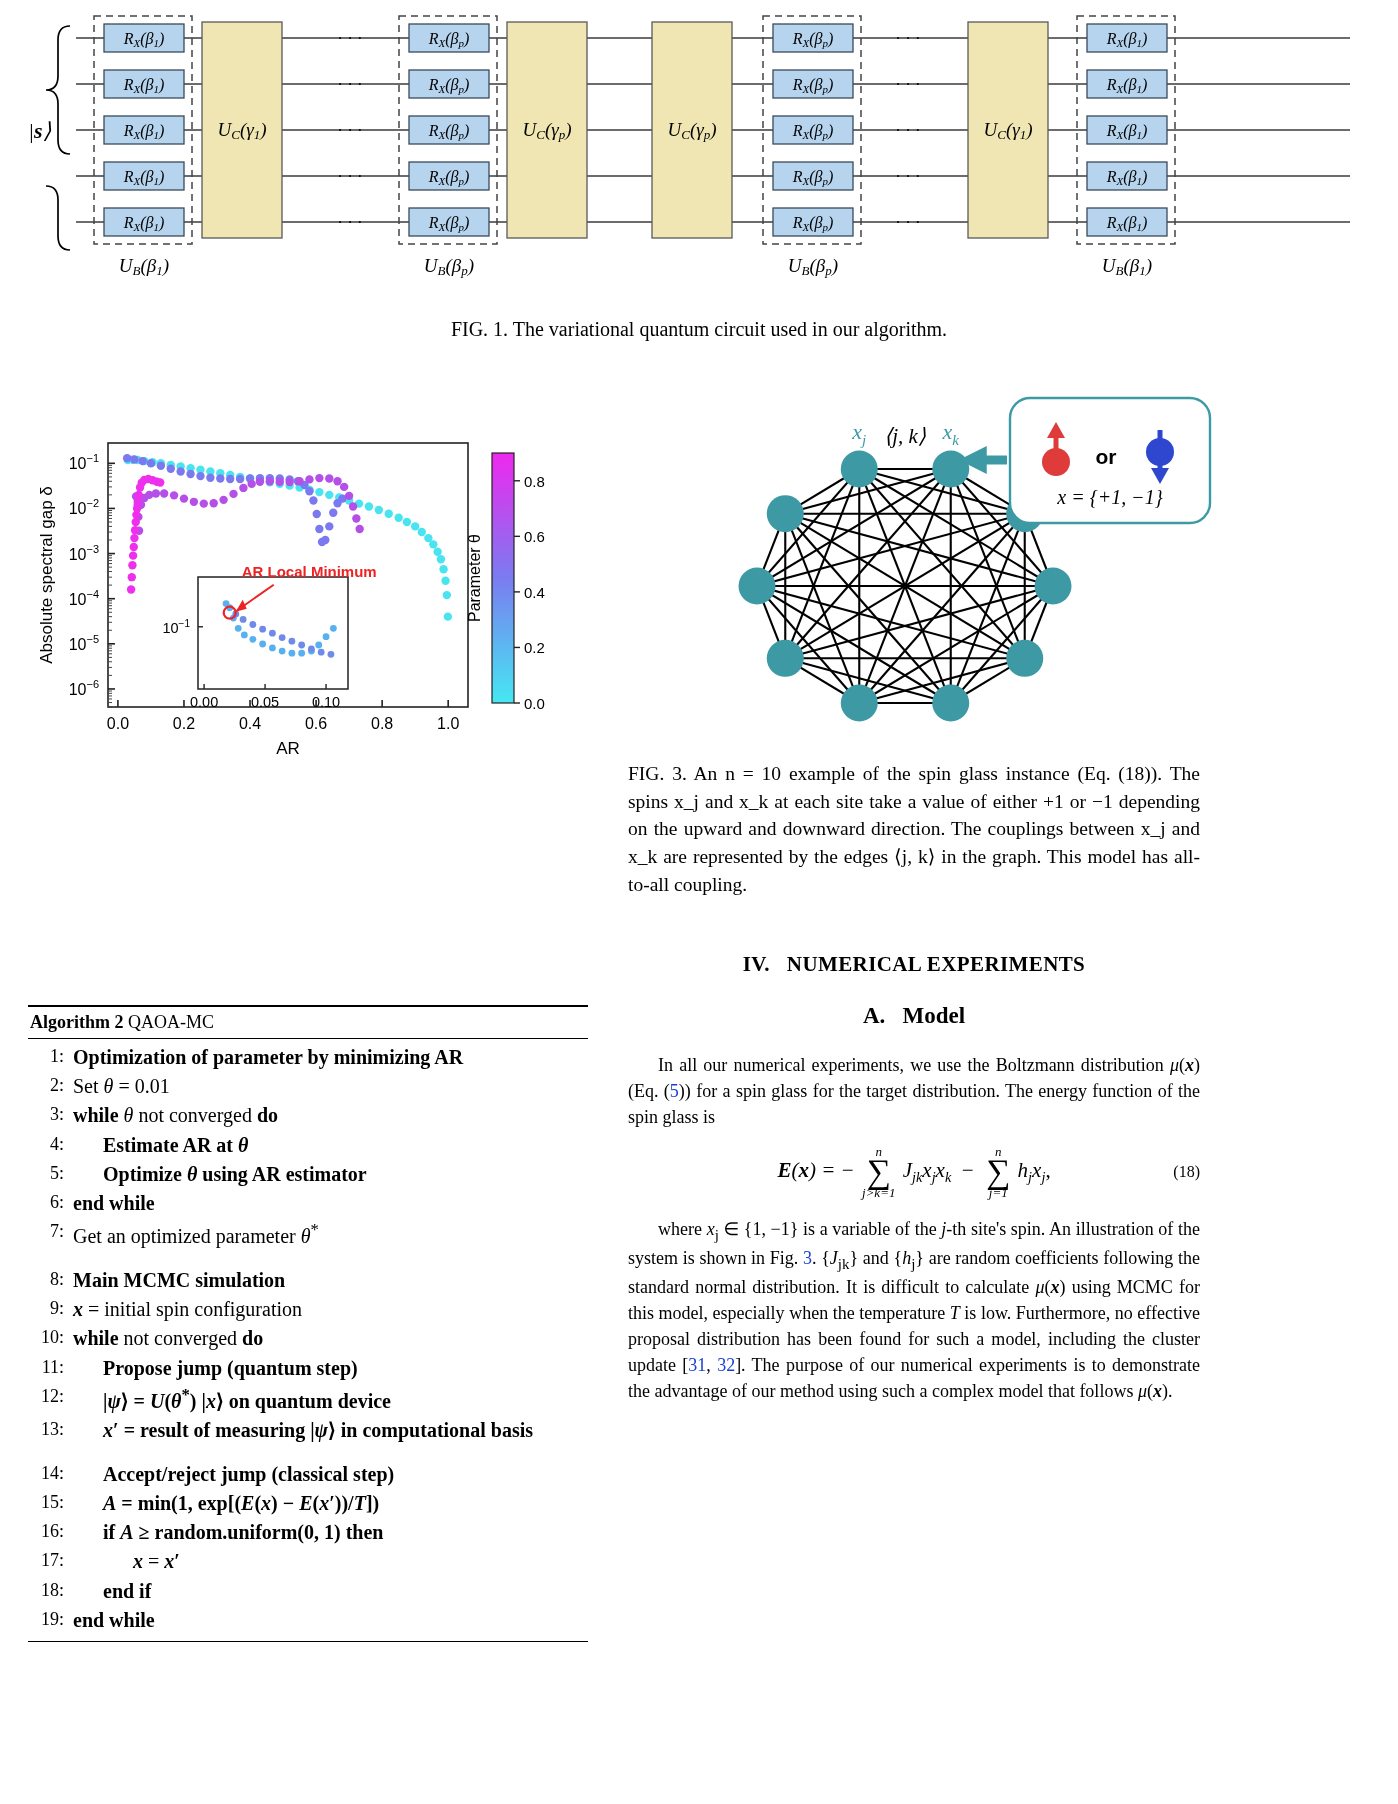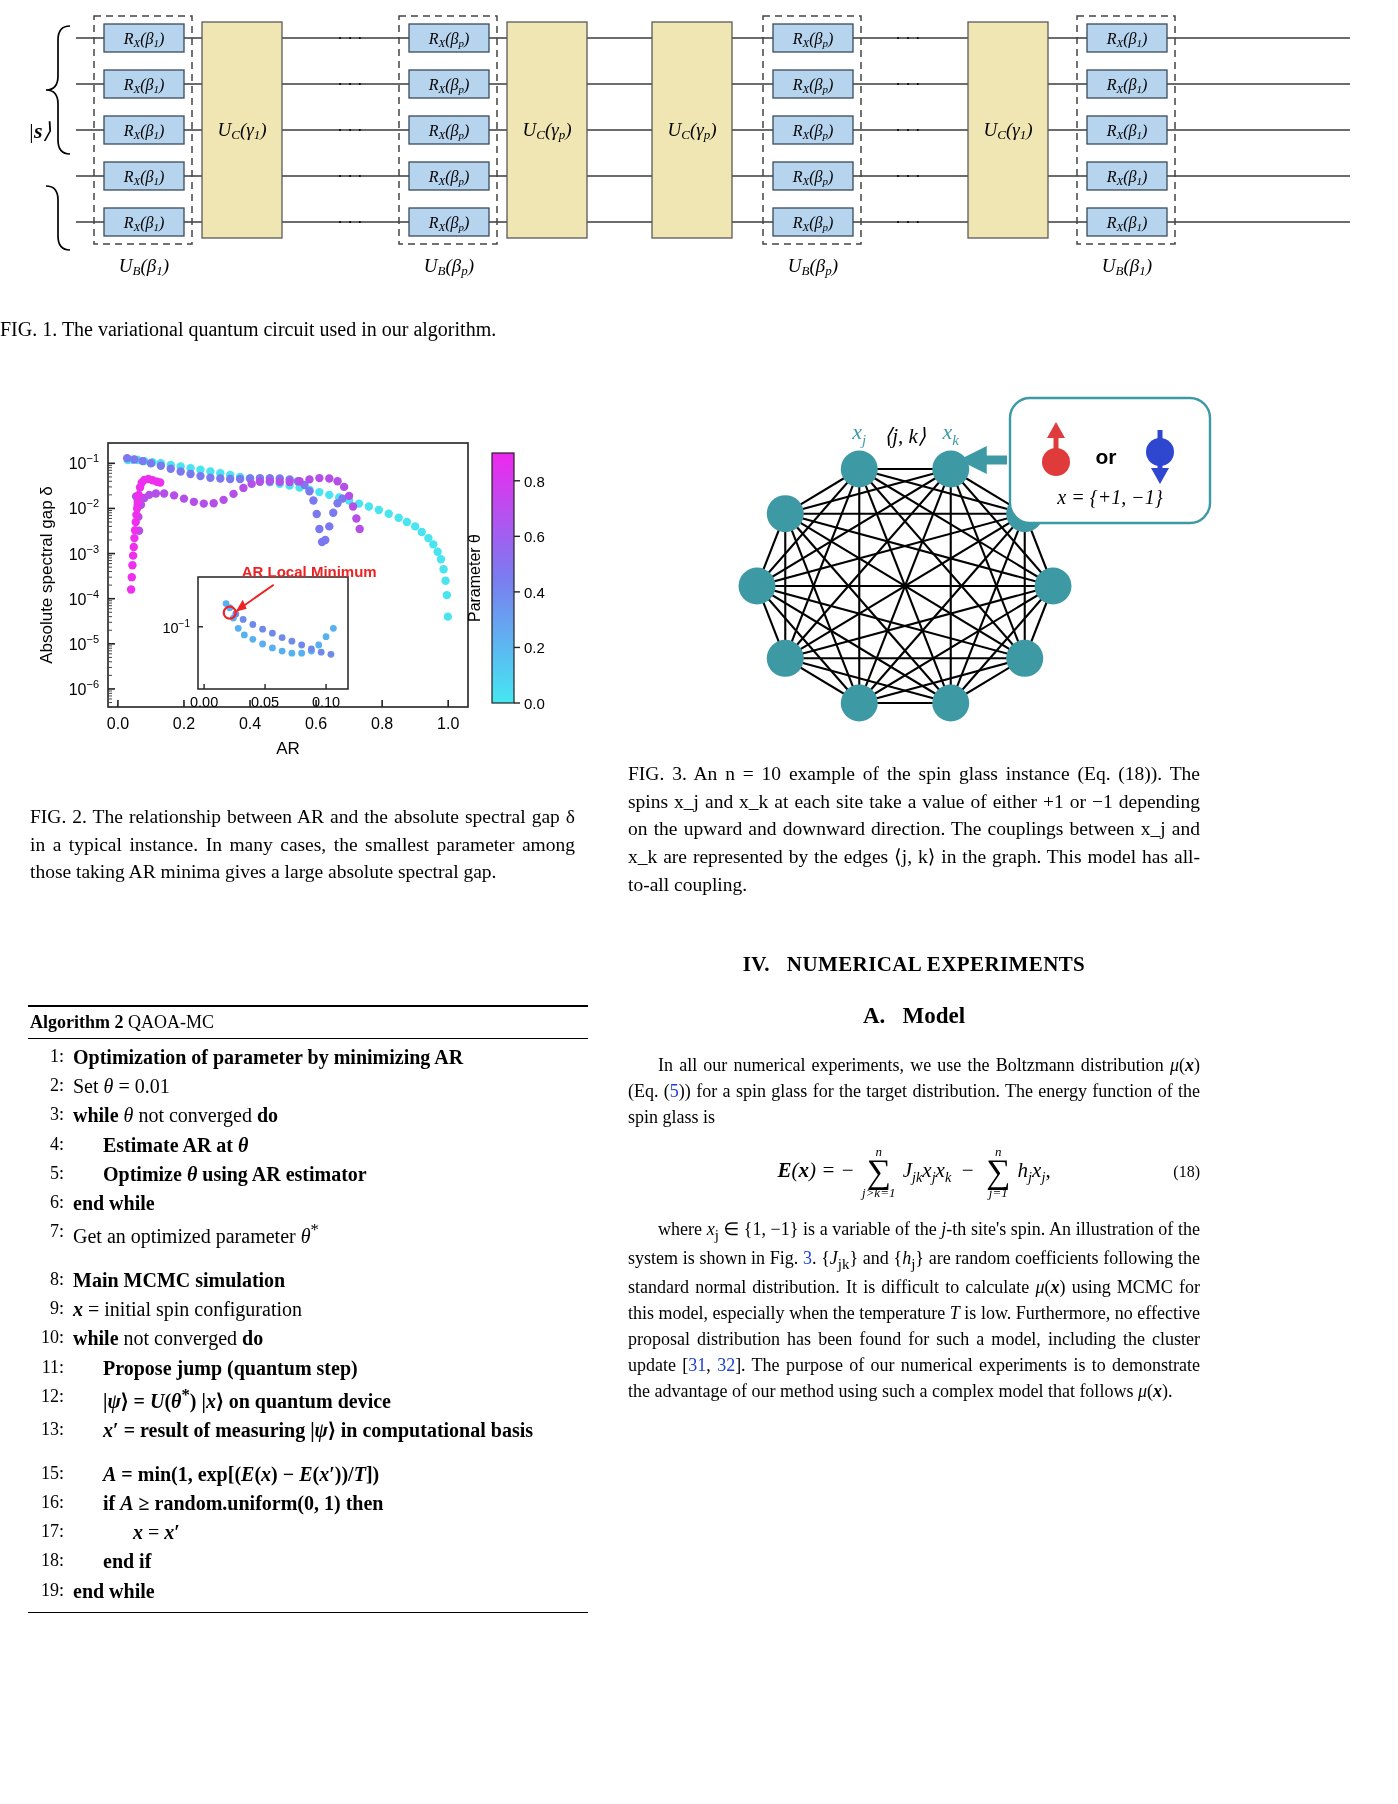--- a/index.html
+++ b/index.html
@@ -13,21 +13,21 @@
   .page{position:relative;width:1398px;height:1804px;}
 
   
   #fig1{position:absolute;left:0;top:0;width:1398px;height:300px;}
   .qc-svg{display:block;}
 
   .fig-caption{
     font-family:"Liberation Serif", serif;
     font-size:19.5px;line-height:1.35;text-align:justify;margin-top:8px;
   }
-  #fig1cap{position:absolute;left:0;top:318px;width:1398px;font-size:20px;}
+  #fig1cap{position:absolute;left:0;top:318px;width:1398px;text-align:center;font-size:20px;}
 
   
   #fig2{position:absolute;left:30px;top:425px;width:560px;height:340px;}
   #fig2cap{position:absolute;left:30px;top:795px;width:545px;font-size:19.5px;line-height:1.42;text-align:justify;}
 
   
   #fig3{position:absolute;left:620px;top:390px;width:600px;height:355px;}
   #fig3cap{position:absolute;left:628px;top:752px;width:572px;font-size:19.5px;line-height:1.42;text-align:justify;}
 
   
@@ -469,24 +469,20 @@
         <line x1="484" y1="166.88888888888889" x2="490" y2="166.88888888888889" stroke="#222" stroke-width="1.4"></line>
         <text x="494" y="172.88888888888889" font-size="15" font-family="&quot;Liberation Sans&quot;,sans-serif">0.4</text>
         <line x1="484" y1="222.44444444444446" x2="490" y2="222.44444444444446" stroke="#222" stroke-width="1.4"></line>
         <text x="494" y="228.44444444444446" font-size="15" font-family="&quot;Liberation Sans&quot;,sans-serif">0.2</text>
         <line x1="484" y1="278" x2="490" y2="278" stroke="#222" stroke-width="1.4"></line>
         <text x="494" y="284" font-size="15" font-family="&quot;Liberation Sans&quot;,sans-serif">0.0</text>
         <text x="450" y="153" text-anchor="middle" font-size="16" font-family="&quot;Liberation Sans&quot;,sans-serif" transform="rotate(-90 450 153)">Parameter θ</text>
       </svg>
   </div>
 
-  <div id="fig2cap" class="fig-caption">
-    <span>FIG. 2.</span>
-    <span>The relationship between AR and the absolute spectral gap δ in a typical instance. In many cases, the smallest parameter among those taking AR minima gives a large absolute spectral gap.</span>
-  </div>
 
   <div id="fig3">
     <svg id="f3svg" width="600" height="355" viewBox="0 0 600 355">
         <g>
           <line x1="330.7345151674922" y1="79.02004849569612" x2="404.7345151674922" y2="123.70241396802581" stroke="#000000" stroke-width="2.1"></line>
           <line x1="330.7345151674922" y1="79.02004849569612" x2="433" y2="196" stroke="#000000" stroke-width="2.1"></line>
           <line x1="330.7345151674922" y1="79.02004849569612" x2="404.7345151674922" y2="268.2975860319742" stroke="#000000" stroke-width="2.1"></line>
           <line x1="330.7345151674922" y1="79.02004849569612" x2="330.7345151674922" y2="312.97995150430387" stroke="#000000" stroke-width="2.1"></line>
           <line x1="330.7345151674922" y1="79.02004849569612" x2="239.2654848325078" y2="312.9799515043039" stroke="#000000" stroke-width="2.1"></line>
           <line x1="330.7345151674922" y1="79.02004849569612" x2="165.2654848325078" y2="268.2975860319742" stroke="#000000" stroke-width="2.1"></line>
@@ -620,20 +616,24 @@
         <div class="algo-line">
           <span class="algo-num">12:</span>
           <span class="algo-txt ind1">|<i>ψ</i>⟩ = <i>U</i>(<i><i>θ</i></i><sup>*</sup>) |<b><i>x</i></b>⟩ on quantum device</span>
         </div>
         <div class="algo-line">
           <span class="algo-num">13:</span>
           <span class="algo-txt ind1"><b><i><b><i>x</i></b></i>′</b> = result of measuring |<i>ψ</i>⟩ in computational basis</span>
         </div>
         <div class="algo-gap"></div>
         <div class="algo-line">
+          <span class="algo-num">14:</span>
+          <span class="algo-txt ind1"><b>Accept/reject jump (classical step)</b></span>
+        </div>
+        <div class="algo-line">
           <span class="algo-num">15:</span>
           <span class="algo-txt ind1"><i>A</i> = min(1, exp[(<i>E</i>(<b><i>x</i></b>) − <i>E</i>(<b><i><b><i>x</i></b></i>′</b>))/<i>T</i>])</span>
         </div>
         <div class="algo-line">
           <span class="algo-num">16:</span>
           <span class="algo-txt ind1"><b>if</b> <i>A</i> ≥ random.uniform(0, 1) <b>then</b></span>
         </div>
         <div class="algo-line">
           <span class="algo-num">17:</span>
           <span class="algo-txt ind2"><b><i>x</i></b> = <b><i><b><i>x</i></b></i>′</b></span>

